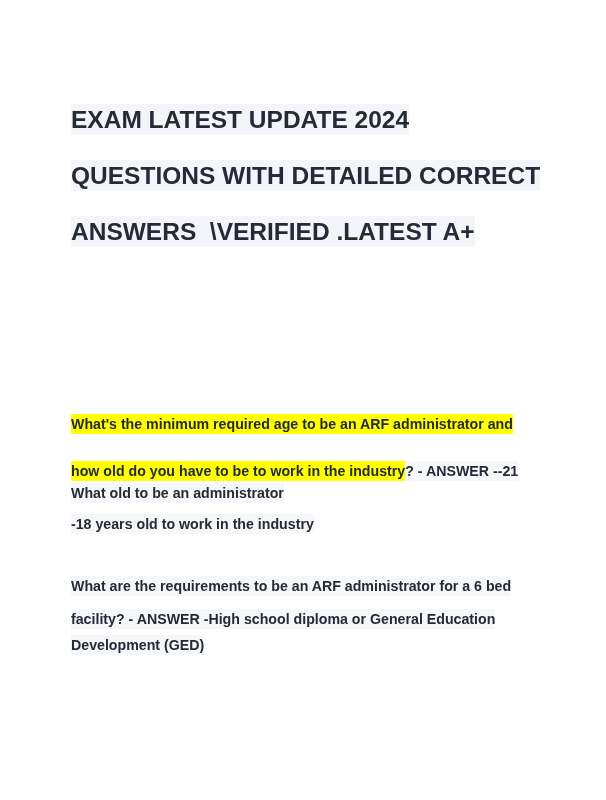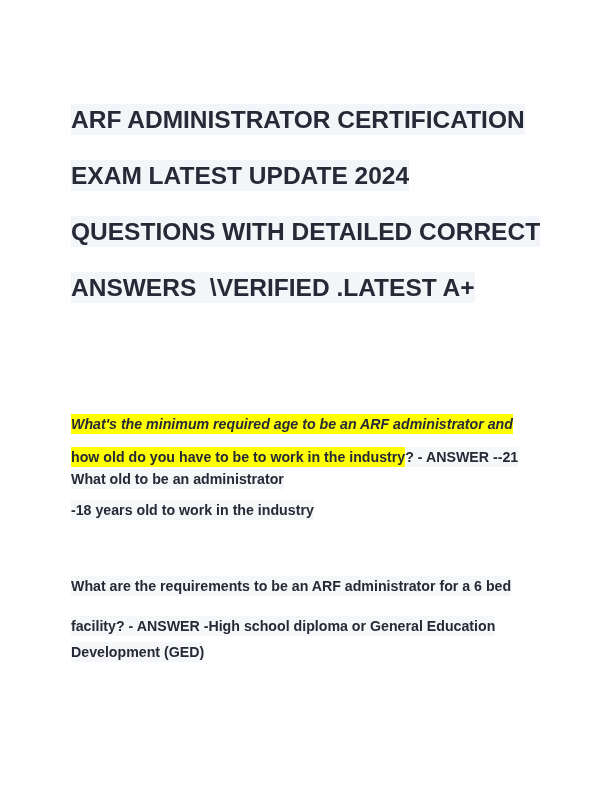--- a/index.html
+++ b/index.html
@@ -46,42 +46,41 @@
       width: 470px;
       font-weight: bold;
       font-size: 14.2px;
       white-space: nowrap;
     }
     .qa-line {
       display: block;
       line-height: 22px;
     }
     .qa1 { top: 413px; }
-    .qa1 .l1 { margin-bottom: 11px; font-style: italic; }
+    .qa1 .l1 { margin-bottom: 25px; }
     .qa1 .l2 { }
     .qa1 .l3 { margin-bottom: 9px; }
     .qa2 { top: 575px; }
-    .qa2 .l1 { margin-bottom: 18px; }
+    .qa2 .l1 { margin-bottom: 11px; }
     .qa2 .l2 { margin-bottom: 4px; }
     .hl {
       background: #ffff00;
       padding: 2px 0;
     }
     .soft {
       background: #f6f7f9;
       padding: 2px 0;
     }
   </style>
 </head>
 <body>
 
 <div class="page">
 
   <div class="title-block">
-    <div class="title-line"><span>ARF ADMINISTRATOR CERTIFICATION</span></div>
     <div class="title-line"><span>EXAM LATEST UPDATE 2024</span></div>
     <div class="title-line"><span>QUESTIONS WITH DETAILED CORRECT</span></div>
     <div class="title-line"><span>ANSWERS  \VERIFIED .LATEST A+</span></div>
   </div>
 
   <div class="qa qa1">
     <span class="qa-line l1"><span class="hl">What's the minimum required age to be an ARF administrator and</span></span>
     <span class="qa-line l2"><span class="hl">how old do you have to be to work in the industry</span><span class="soft">? - ANSWER --21</span></span>
     <span class="qa-line l3"><span class="soft">What old to be an administrator</span></span>
     <span class="qa-line l4"><span class="soft">-18 years old to work in the industry</span></span>

